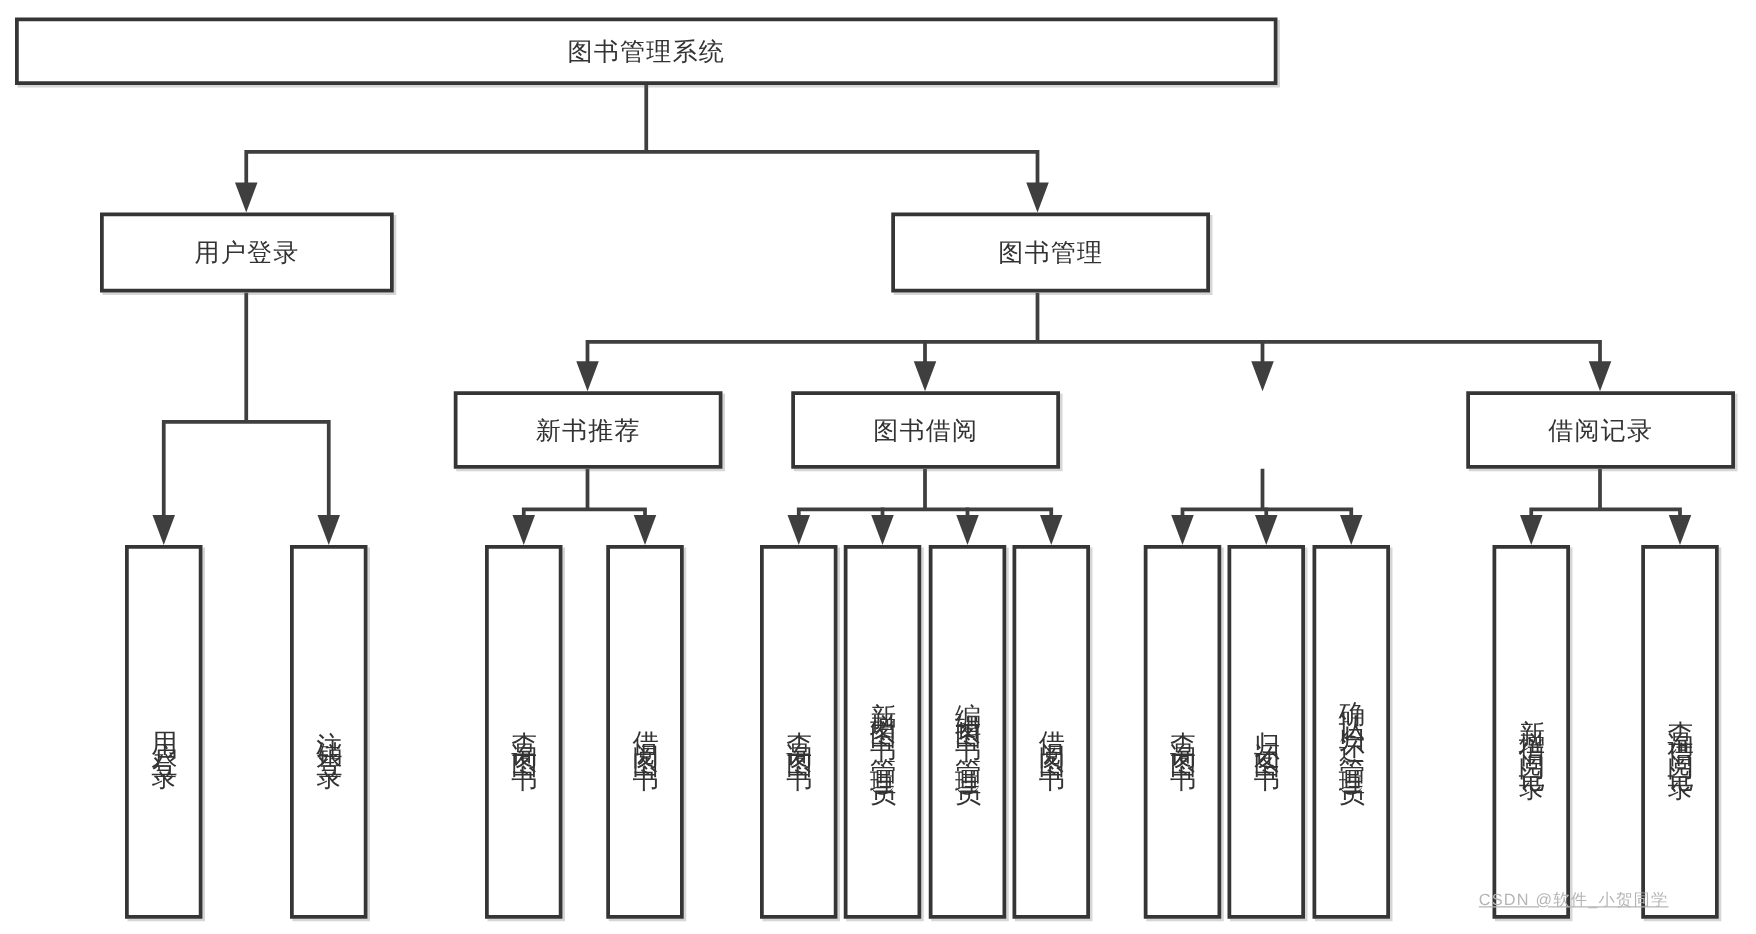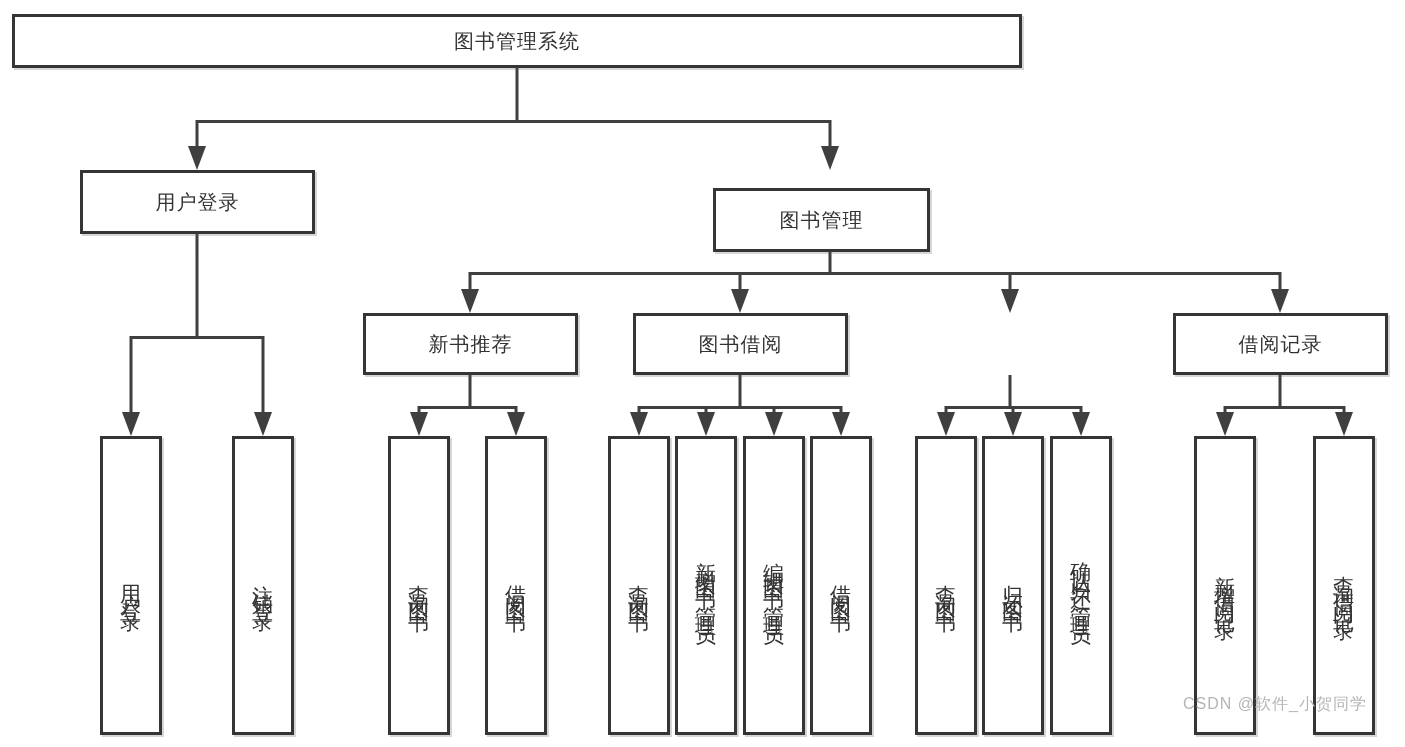--- a/index.html
+++ b/index.html
@@ -64,26 +64,27 @@
   }
   svg.connectors path {
     stroke: var(--line);
     stroke-width: 3;
     fill: none;
   }
   svg.connectors polygon { fill: var(--line); }
   .watermark {
     position: absolute;
     left: 1183px;
-    top: 694px;
-    font-size: 16px;
+    top: 711px;
+    font-size: 13px;
     color: var(--watermark);
     letter-spacing: 1px;
     white-space: nowrap;
     z-index: 5;
+    text-decoration: underline;
   }
 </style>
 </head>
 <body>
 
 <div id="canvas">
 
   <svg class="connectors" viewBox="0 0 1405 747" xmlns="http://www.w3.org/2000/svg">
     <g>
       <path d="M517 68 V120"></path>
@@ -133,21 +134,21 @@
       <path d="M1280 375 V407.5"></path>
       <path d="M1225 416 V407.5 H1344 V416"></path>
       <polygon points="1225,436 1216,412 1234,412"></polygon>
       <polygon points="1344,436 1335,412 1353,412"></polygon>
     </g>
   </svg>
 
   <div class="box" style="left:12px;top:14px;width:1010px;height:54px">图书管理系统</div>
 
   <div class="box" style="left:80px;top:170px;width:235px;height:64px">用户登录</div>
-  <div class="box" style="left:713px;top:188px;width:217px;height:64px">图书管理</div>
+  <div class="box" style="left:713px;top:170px;width:255px;height:64px">图书管理</div>
 
   <div class="box" style="left:633px;top:313px;width:215px;height:62px">图书借阅</div>
   <div class="box" style="left:363px;top:313px;width:215px;height:62px">新书推荐</div>
   <div class="box" style="left:1173px;top:313px;width:215px;height:62px">借阅记录</div>
 
   <div class="leaf" style="left:100px">
     <span class="vtext">用户登录</span>
   </div>
   <div class="leaf" style="left:232px">
     <span class="vtext">注销登录</span>

